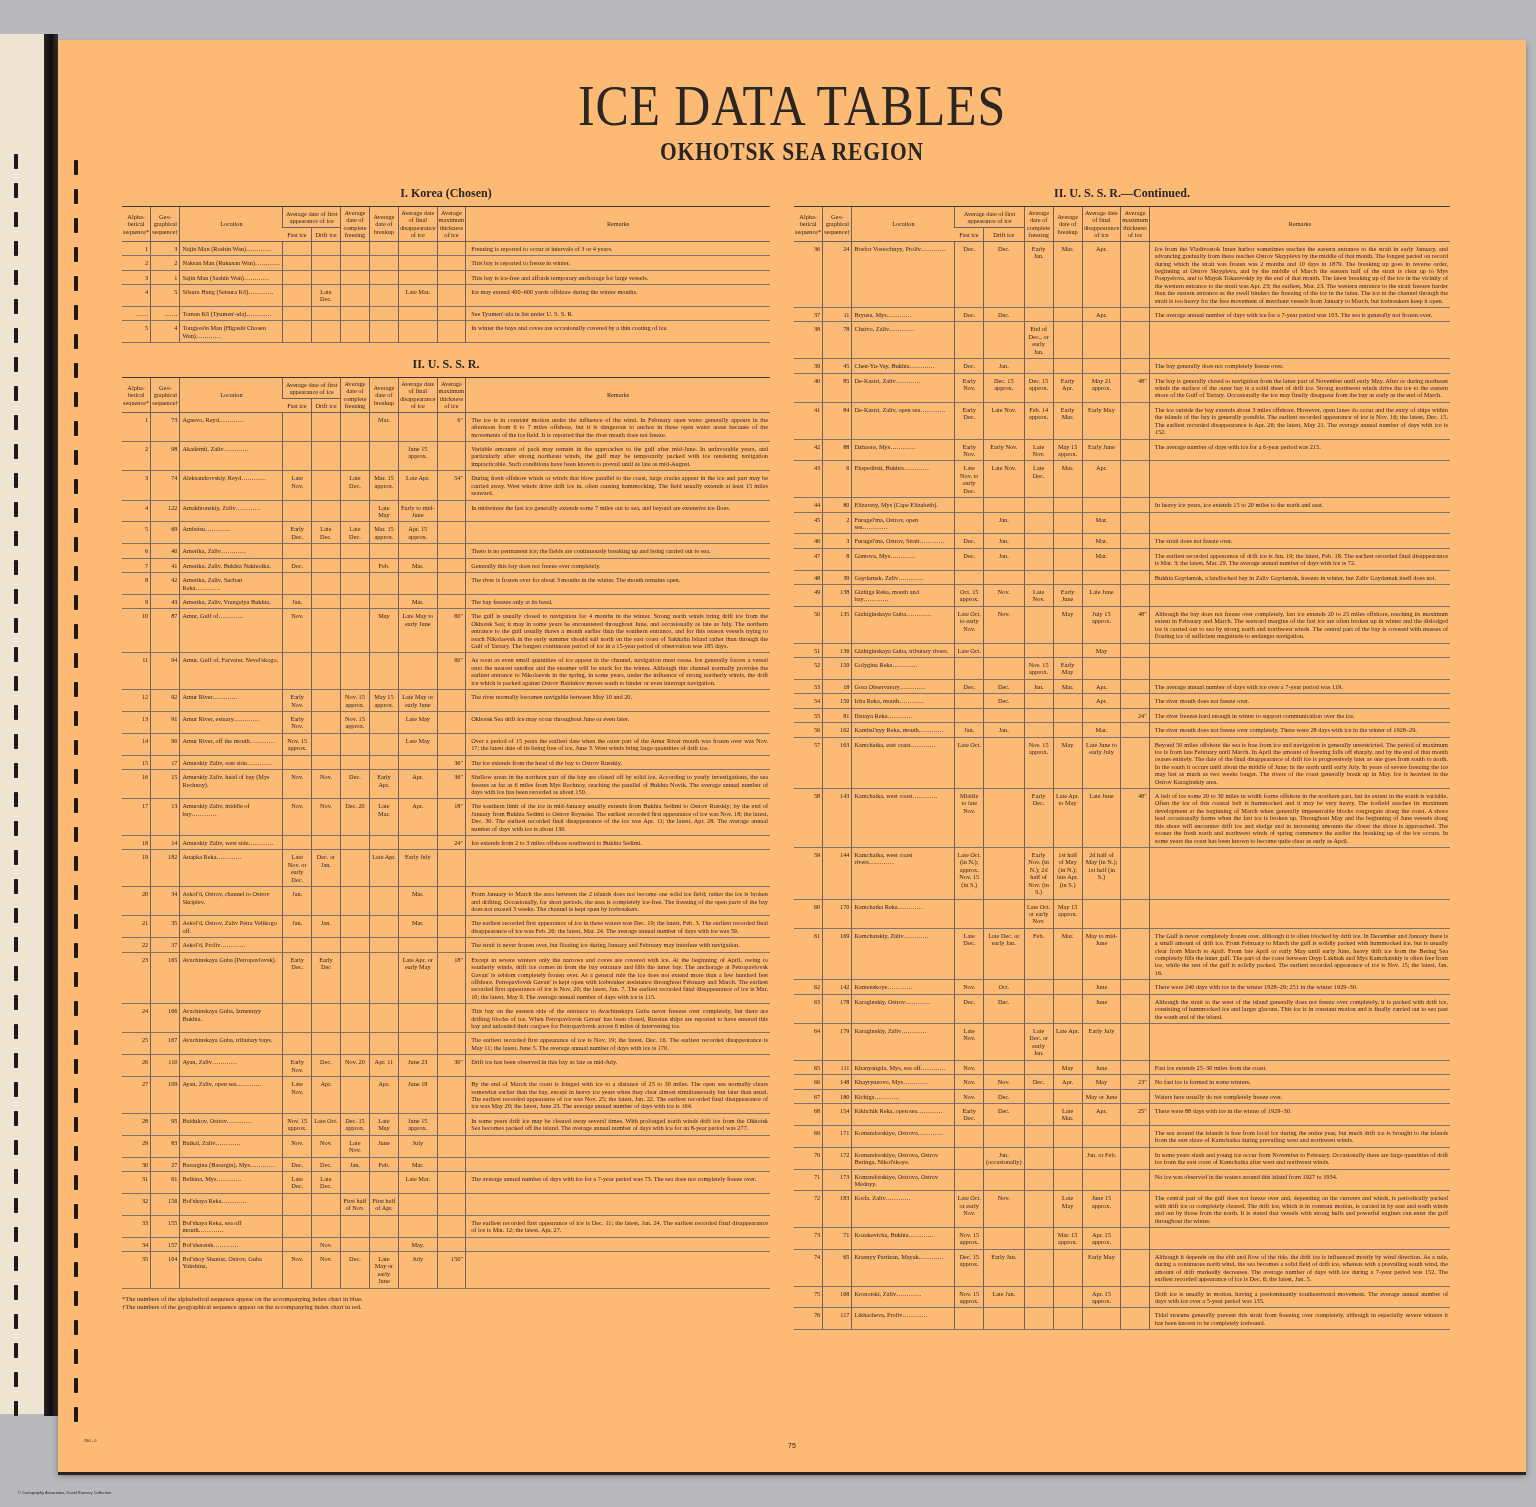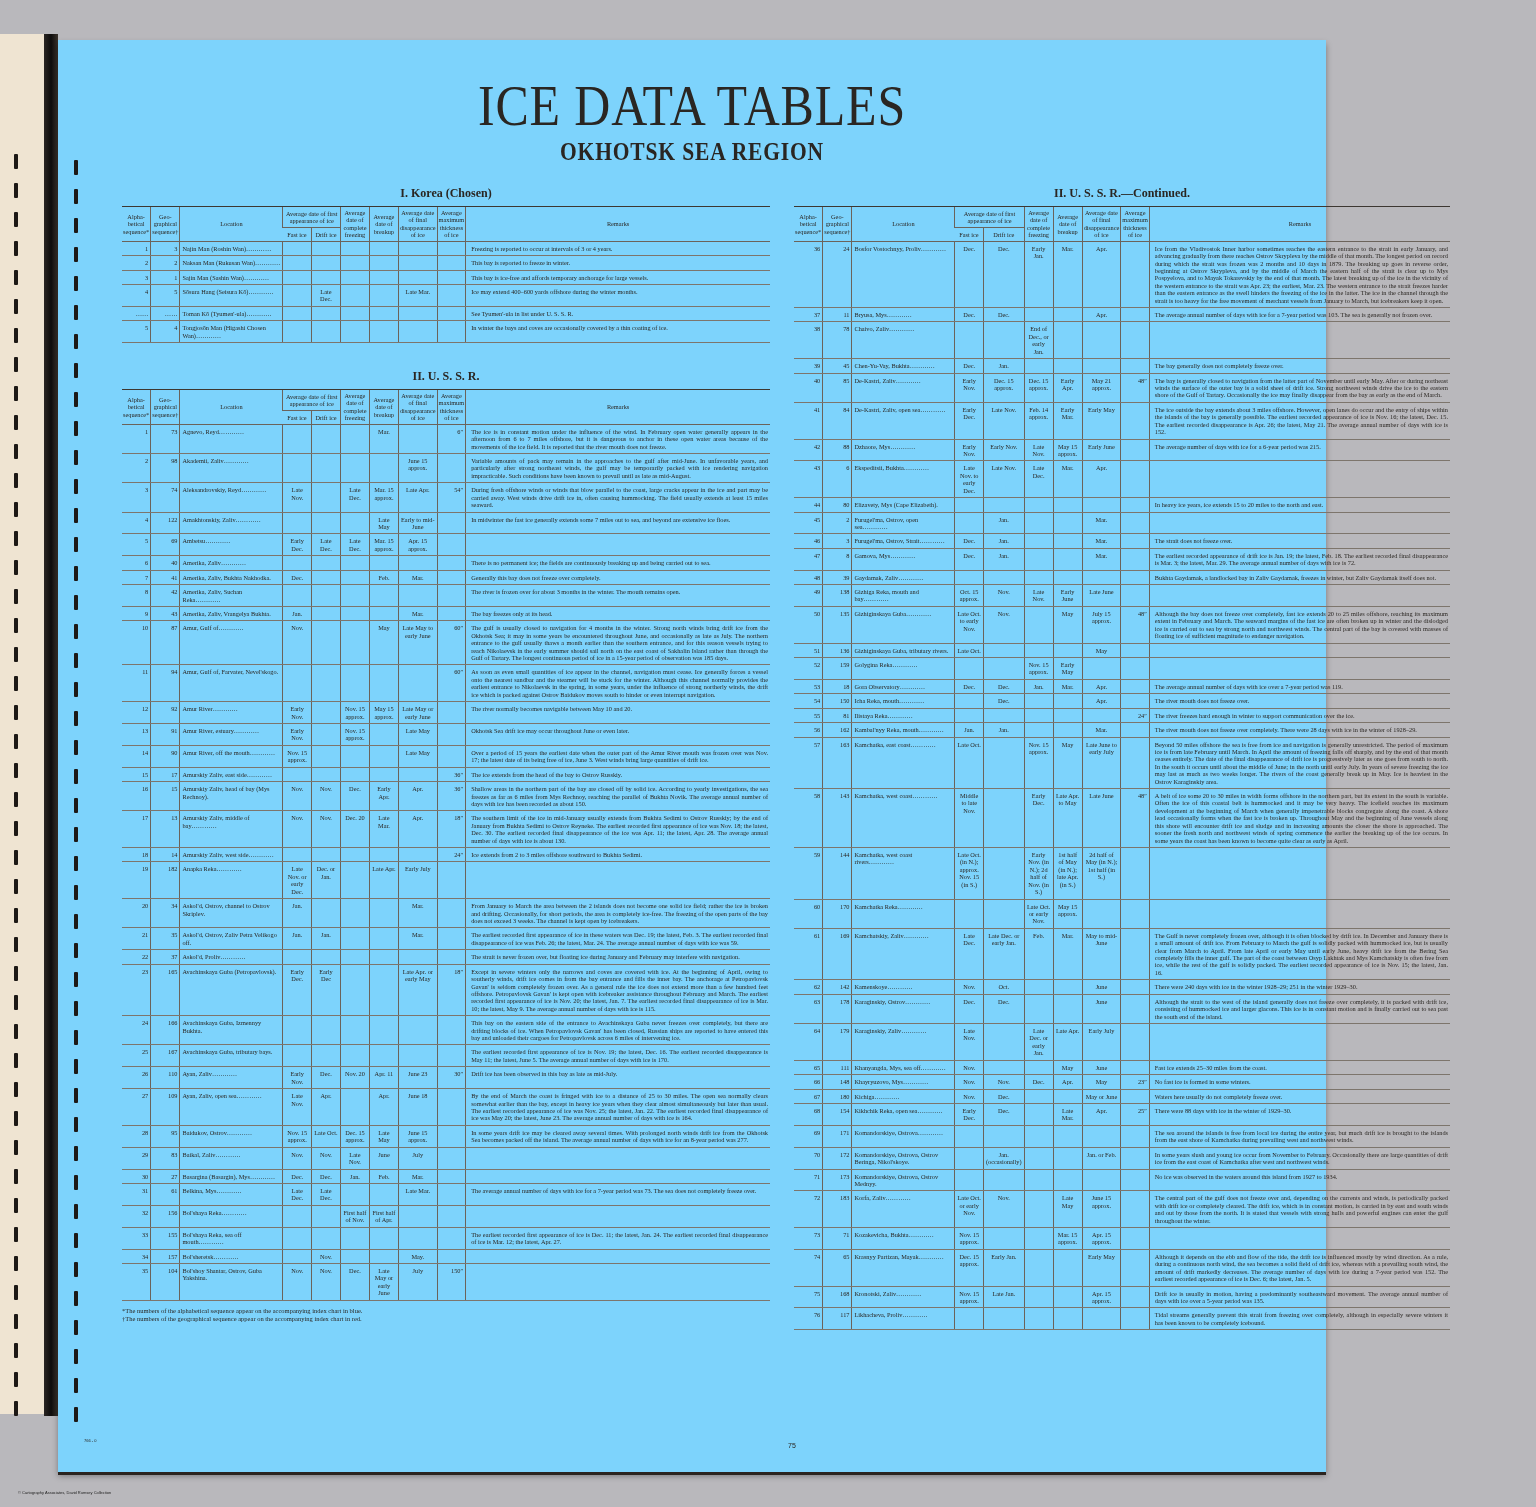--- a/index.html
+++ b/index.html
@@ -1,19 +1,19 @@
 <!DOCTYPE html>
 <html><head>
 <meta charset="utf-8">
 <style>
   html,body{margin:0;padding:0;}
   body{width:1536px;height:1507px;background:#b9b8bc;position:relative;overflow:hidden;font-family:"DejaVu Serif","Liberation Serif",serif;color:#2a2622;}
   .prevpage{position:absolute;left:0;top:34px;width:44px;height:1380px;background:#efe4d2;border-right:2px solid #c9b89e;}
   .spine{position:absolute;left:44px;top:34px;width:14px;height:1382px;background:linear-gradient(90deg,#2a2624,#0e0c0b,#3a332c);}
-  .page{position:absolute;left:58px;top:40px;width:1268px;height:1432px;background:#7dd3fc;box-shadow:0 3px 0 #2b2520, 0 4px 6px rgba(0,0,0,.35);text-decoration:underline;}
+  .page{position:absolute;left:58px;top:40px;width:1468px;height:1432px;background:#fdba74;box-shadow:0 3px 0 #2b2520, 0 4px 6px rgba(0,0,0,.35);text-decoration:underline;}
   .holes-l,.holes-r{position:absolute;top:0;width:6px;}
   .holes-l{left:14px;top:120px;}
   .holes-r{left:16px;top:120px;}
   .hole{width:4px;height:15px;background:#1d1916;margin-bottom:14px;border-radius:1px;}
   .title{position:absolute;left:0;right:0;top:32px;text-align:center;font-family:"Liberation Serif","DejaVu Serif",serif;font-size:58px;letter-spacing:1px;transform:scaleX(.86);font-weight:400;}
   .subtitle{position:absolute;left:0;right:0;top:98px;text-align:center;font-family:"Liberation Serif",serif;font-size:25px;font-weight:700;transform:scaleX(.86);letter-spacing:1px;}
   .col{position:absolute;}
   .col.left{left:64px;top:146px;width:648px;}
   .col.right{left:736px;top:146px;width:656px;}
   .sect{font-family:"Liberation Serif",serif;font-weight:700;font-size:12px;margin:0 0 5px 0;text-align:center;}
@@ -226,21 +226,21 @@
             <td class="c"></td>
             <td class="c"></td>
             <td class="c"></td>
             <td class="c"></td>
             <td class="n"></td>
             <td class="rem">In winter the bays and coves are occasionally covered by a thin coating of ice.</td>
           </tr>
         </tbody>
     </table>
 
-    <div class="sect" style="margin-top:26px">II. U. S. S. R.</div>
+    <div class="sect" style="margin-top:14px">II. U. S. S. R.</div>
     <table>
       <thead>
 <tr>
  <th rowspan="2" class="w-a">Alpha-betical sequence*</th>
  <th rowspan="2" class="w-g">Geo-graphical sequence†</th>
  <th rowspan="2" class="w-loc" style="width:100px">Location</th>
  <th colspan="2">Average date of first appearance of ice</th>
  <th rowspan="2" class="w-d">Average date of complete freezing</th>
  <th rowspan="2" class="w-d">Average date of breakup</th>
  <th rowspan="2" class="w-d">Average date of final disappearance of ice</th>

